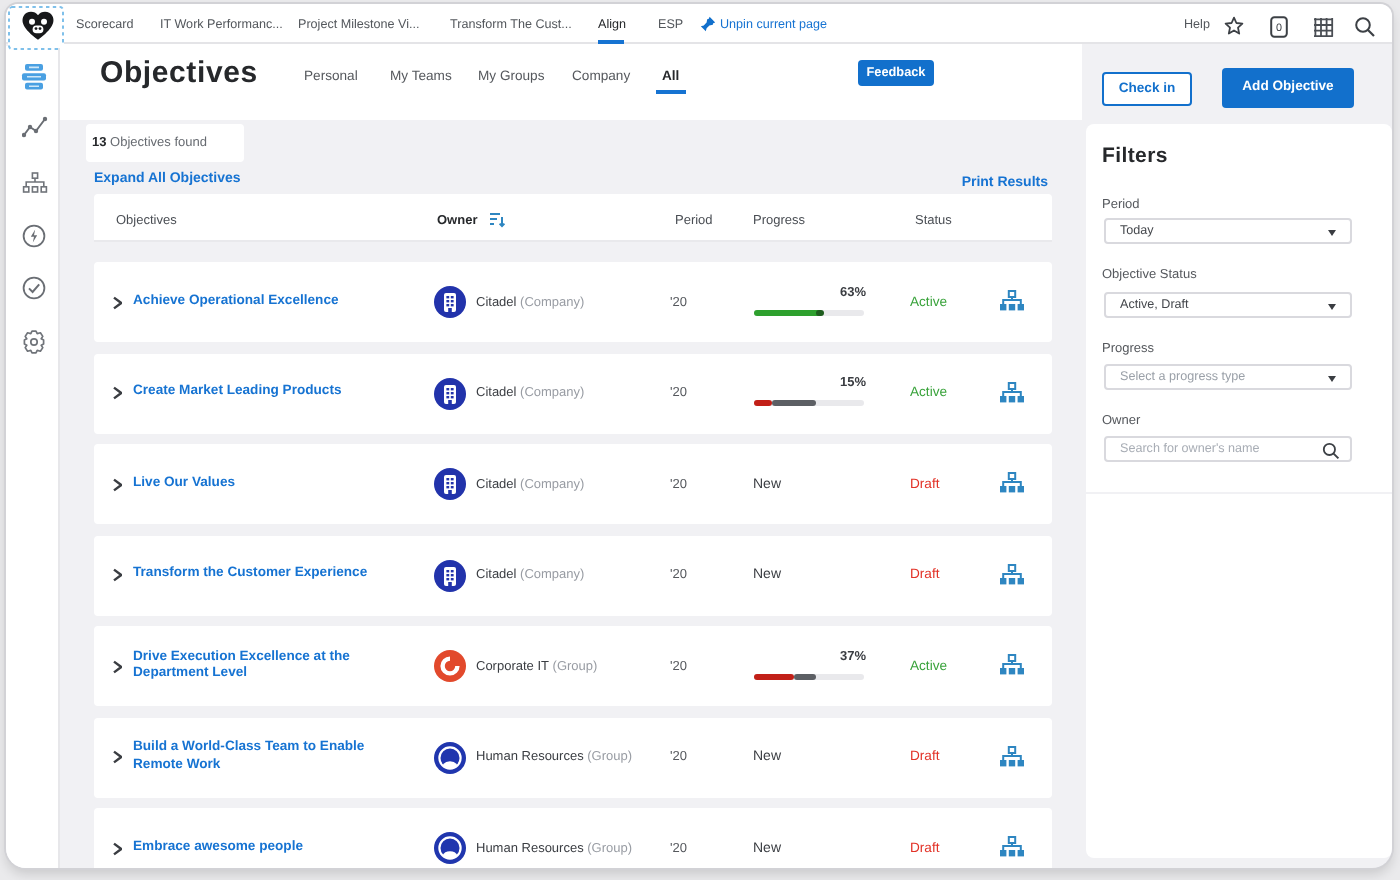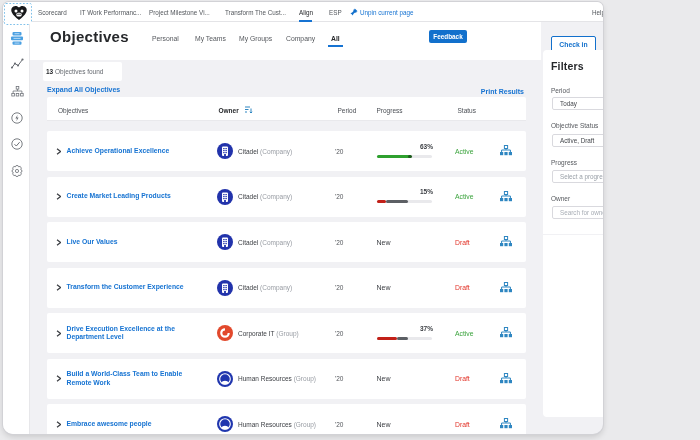--- a/index.html
+++ b/index.html
@@ -1,18 +1,18 @@
 <!DOCTYPE html>
 <html><head>
 <meta charset="utf-8">
 <style>
   * { margin:0; padding:0; box-sizing:border-box; }
   html,body { width:700px; height:440px; overflow:hidden; }
   body { background:#eaeaec; font-family:"Liberation Sans",sans-serif; position:relative; }
-  .win { position:absolute; left:3px; top:2px; width:600px; height:432px;
+  .win { position:absolute; left:3px; top:2px; width:693px; height:432px;
          background:#f1f1f4; border-radius:6px 6px 10px 10px; overflow:hidden;
          box-shadow:0 0 0 1px #d2d2d6, 0 3px 6px rgba(0,0,0,.14); }
   .abs { position:absolute; }
   
   .topbar { left:0; top:0; width:693px; height:20px; background:#fff; border-bottom:1px solid #e4e4e7; }
   .tb { position:absolute; top:7px; font-size:6.3px; color:#53575c; white-space:nowrap; }
   .blue { color:#1673d2; }
   
   .logocell { left:1px; top:1px; width:28px; height:21px; background:#fff; }
   
@@ -47,21 +47,21 @@
   .period { position:absolute; left:288px; top:0; height:40px; display:flex; align-items:center; font-size:6.5px; color:#55585d; }
   .pnew { position:absolute; left:329.5px; top:0; height:40px; display:flex; align-items:center; font-size:7px; color:#3a3d42; }
   .plabel { position:absolute; left:346px; top:11.5px; width:40px; text-align:right; font-size:6.5px; font-weight:bold; color:#3a3d42; }
   .ptrack { position:absolute; left:329.5px; top:23.5px; width:55px; height:3px; background:#e9e9ec; border-radius:1.5px; }
   .pseg { position:absolute; top:0; height:3px; border-radius:1.5px; }
   .status { position:absolute; left:408px; top:0; height:40px; display:flex; align-items:center; font-size:6.8px; }
   .sgreen { color:#3aa33c; }
   .sred { color:#e23227; }
   .hicon { position:absolute; left:453px; top:14px; }
   
-  .fpanel { left:540px; top:48px; width:153px; height:367px; background:#fff; border-radius:4px; }
+  .fpanel { left:540px; top:60px; width:153px; height:367px; background:#fff; border-radius:4px; }
   .ftitle { position:absolute; left:8px; top:10px; font-size:10.5px; font-weight:bold; color:#26282b; letter-spacing:.2px; }
   .flabel { position:absolute; left:8px; font-size:6.5px; color:#55585d; }
   .fselect { position:absolute; left:9px; width:124px; height:12.5px; border:1px solid #d9d9de; border-radius:2px; background:#fff;
              font-size:6.3px; color:#44474c; line-height:11px; padding-left:7px; }
   .arrow { position:absolute; right:7px; top:4.5px; width:0; height:0; border-left:2.6px solid transparent; border-right:2.6px solid transparent; border-top:3.4px solid #3a3d42; }
   .fdiv { position:absolute; left:0px; top:184px; width:153px; height:1px; background:#f1f1f4; }
 </style>
 </head>
 <body>
 <div class="win">

